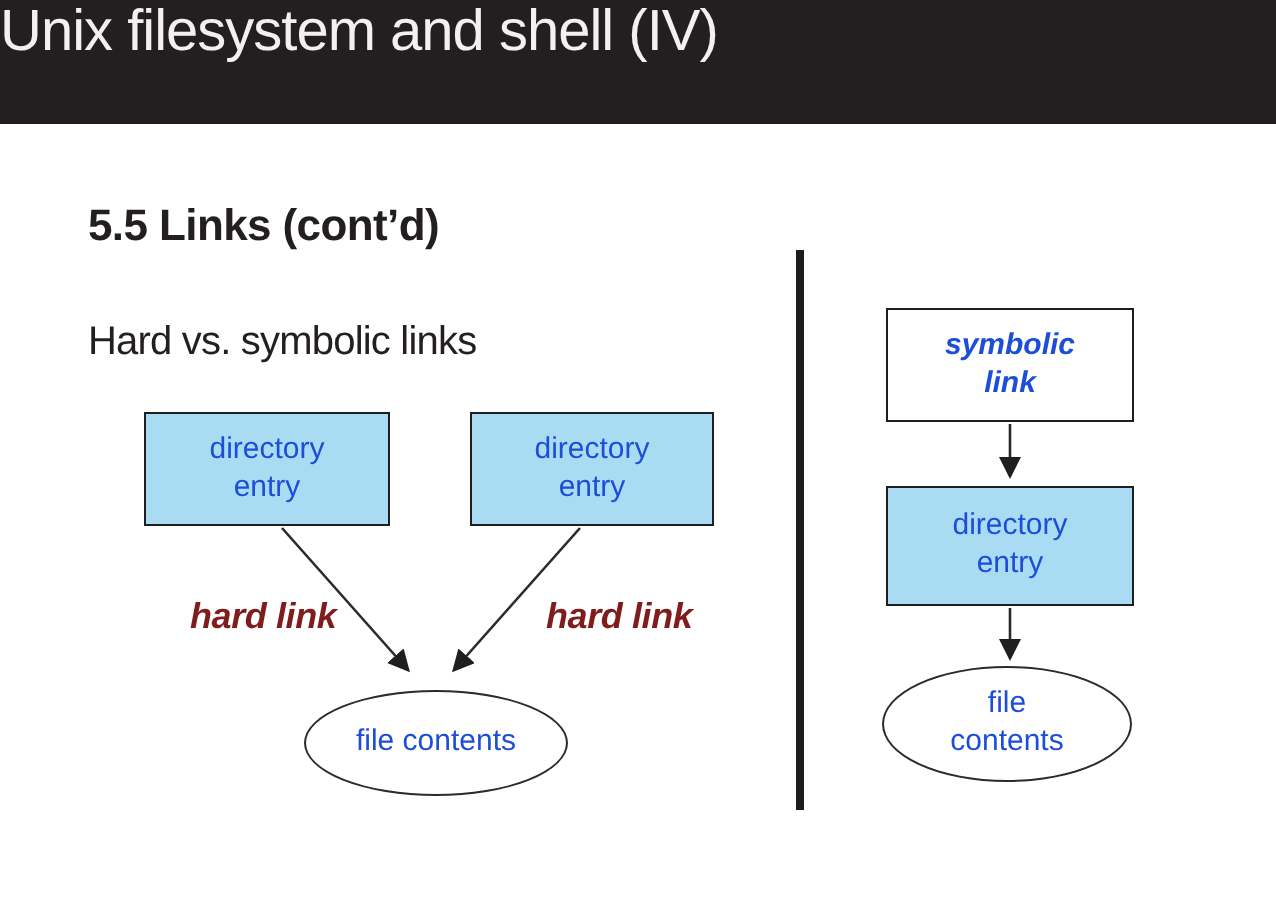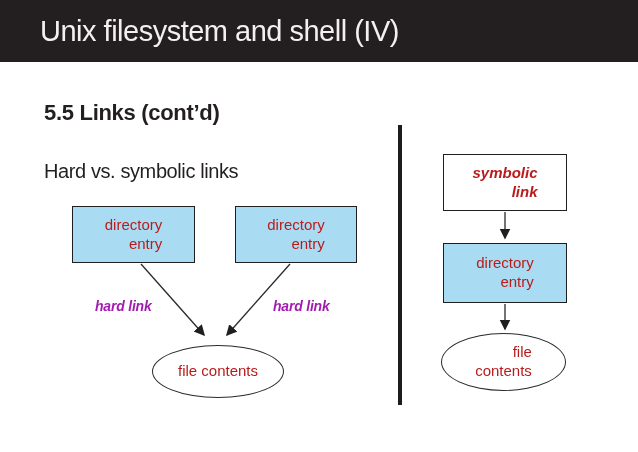--- a/index.html
+++ b/index.html
@@ -11,22 +11,21 @@
     background: #ffffff;
     font-family: "Liberation Sans", sans-serif;
     overflow: hidden;
   }
   .titlebar {
     position: absolute;
     left: 0; top: 0;
     width: 638px; height: 62px;
     background: #231f20;
     display: flex;
-    align-items: center;
-    padding-left: 40px;
+    align-items: flex-start;
   }
   .titlebar .title-text {
     color: #f2f0f0;
     font-size: 29px;
     font-weight: 400;
     letter-spacing: -0.5px;
     white-space: nowrap;
   }
   .heading {
     position: absolute;
@@ -51,43 +50,43 @@
     position: absolute;
     left: 398px; top: 125px;
     width: 4px; height: 280px;
     background: #1c1c1c;
   }
   .node {
     position: absolute;
     display: flex;
     align-items: center;
     justify-content: center;
-    text-align: right;
+    text-align: center;
     font-size: 15px;
     line-height: 1.25;
-    color: #b91c1c;
+    color: #1d4ed8;
     white-space: pre-line;
   }
   .box {
     border: 1.6px solid #1f1f1f;
   }
   .box.blue { background: #a9dcf2; }
   .box.white { background: #ffffff; }
   .box.boldital { font-weight: 700; font-style: italic; }
   .ellipse {
     background: #ffffff;
     border: 1.4px solid #2b2b2b;
     border-radius: 50%;
   }
   .hardlink-label {
     position: absolute;
-    font-size: 14px;
+    font-size: 18px;
     font-weight: 700;
     font-style: italic;
-    color: #a21caf;
+    color: #7f1d1d;
     white-space: nowrap;
     letter-spacing: -0.2px;
   }
   svg.connectors {
     position: absolute;
     left: 0; top: 0;
     pointer-events: none;
   }
 </style>
 </head>

